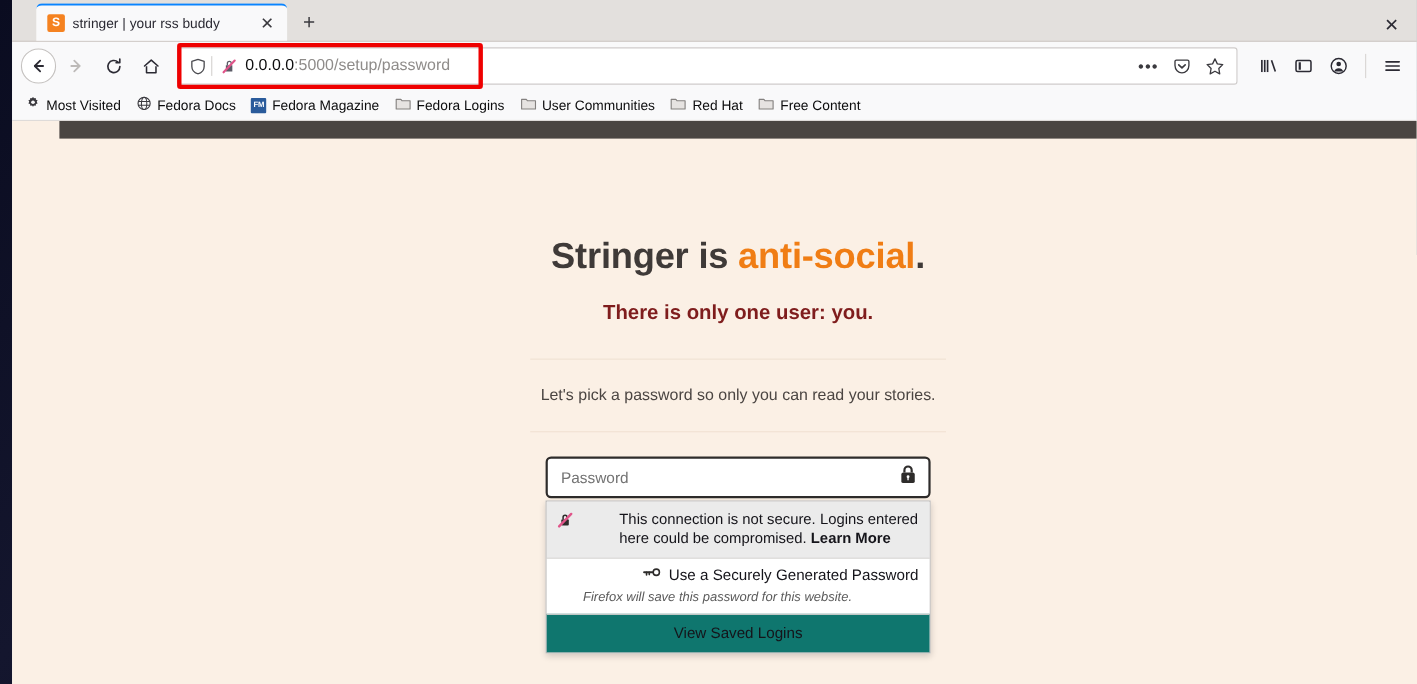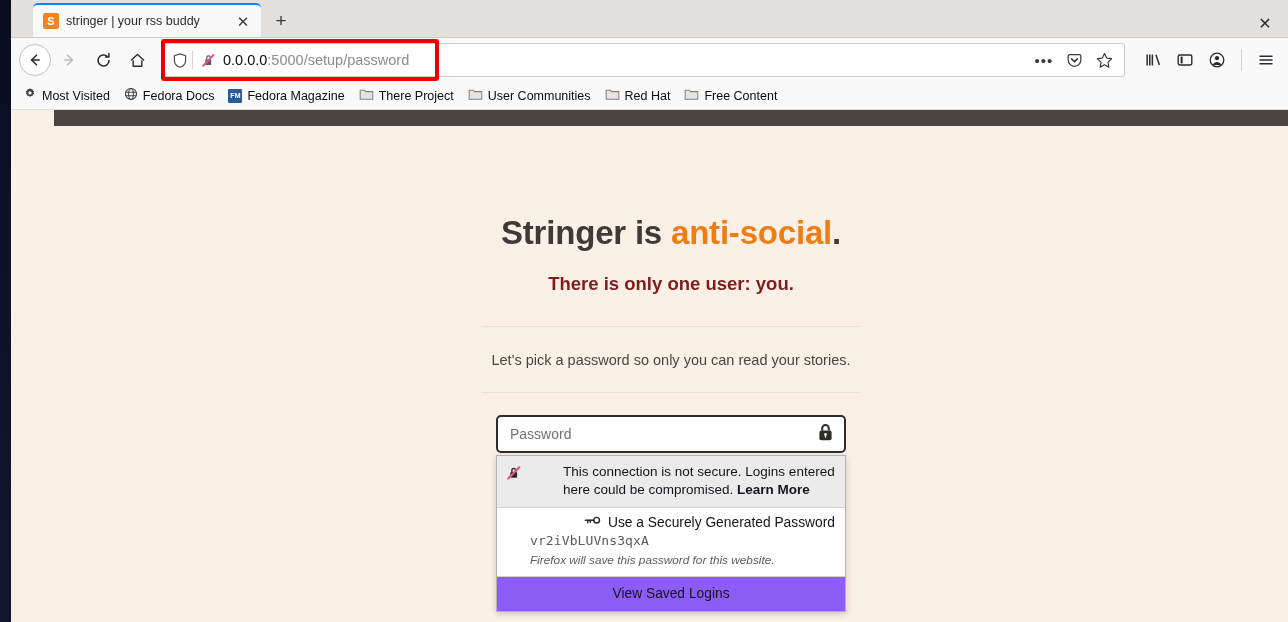--- a/index.html
+++ b/index.html
@@ -174,21 +174,21 @@
   .dd-gen-pw {
     margin-left: 24px; margin-top: 3px;
     font-family: "DejaVu Sans Mono", monospace; font-size: 13px; color: #5b5b5b;
     letter-spacing: 0.1px;
   }
   .dd-gen-note {
     margin-left: 24px; margin-top: 5px;
     font-size: 11.8px; font-style: italic; color: #5b5b5b;
   }
   .dd-footer {
-    border-top: 1px solid #d4d1cf; background: #8b5cf6;
+    border-top: 1px solid #d4d1cf; background: #0f766e;
     text-align: center; padding: 9px 0 10px; font-size: 13.8px; color: #15141a;
   }
 </style>
 </head>
 <body>
 
 <div id="desktop"></div>
 
 <div id="browser">
 
@@ -316,21 +316,21 @@
     <div class="bm">
       <span class="fm-badge">FM</span>
       <span>Fedora Magazine</span>
     </div>
     <div class="bm">
       <span>
         <svg width="15" height="13" viewBox="0 0 16 14">
             <path d="M1.2 2.5h4.6l1.2 1.4h7.8v8.1H1.2z" fill="#e6e3e1" stroke="#84817f" stroke-width="1.1" stroke-linejoin="round"></path>
           </svg>
       </span>
-      <span>There Project</span>
+      <span>Fedora Logins</span>
     </div>
     <div class="bm">
       <span>
         <svg width="15" height="13" viewBox="0 0 16 14">
             <path d="M1.2 2.5h4.6l1.2 1.4h7.8v8.1H1.2z" fill="#e6e3e1" stroke="#84817f" stroke-width="1.1" stroke-linejoin="round"></path>
           </svg>
       </span>
       <span>User Communities</span>
     </div>
     <div class="bm">
@@ -395,21 +395,20 @@
             <div class="dd-gen-row">
               <span>
                 <svg width="17" height="12" viewBox="0 0 18 12">
                     <circle cx="13.4" cy="5.2" r="3" fill="none" stroke="#2e2c2b" stroke-width="1.5"></circle>
                     <path d="M10.2 5.2H1.6" stroke="#2e2c2b" stroke-width="1.8" stroke-linecap="round"></path>
                     <path d="M4 5.2v2.6M6.6 5.2v2.2" stroke="#2e2c2b" stroke-width="1.6" stroke-linecap="round"></path>
                   </svg>
               </span>
               <span class="dd-gen-title">Use a Securely Generated Password</span>
             </div>
-            <div class="dd-gen-pw">vr2iVbLUVns3qxA</div>
             <div class="dd-gen-note">Firefox will save this password for this website.</div>
           </div>
 
           <div class="dd-footer">View Saved Logins</div>
         </div>
       </div>
 
     </div>
   </div>
 </div>

